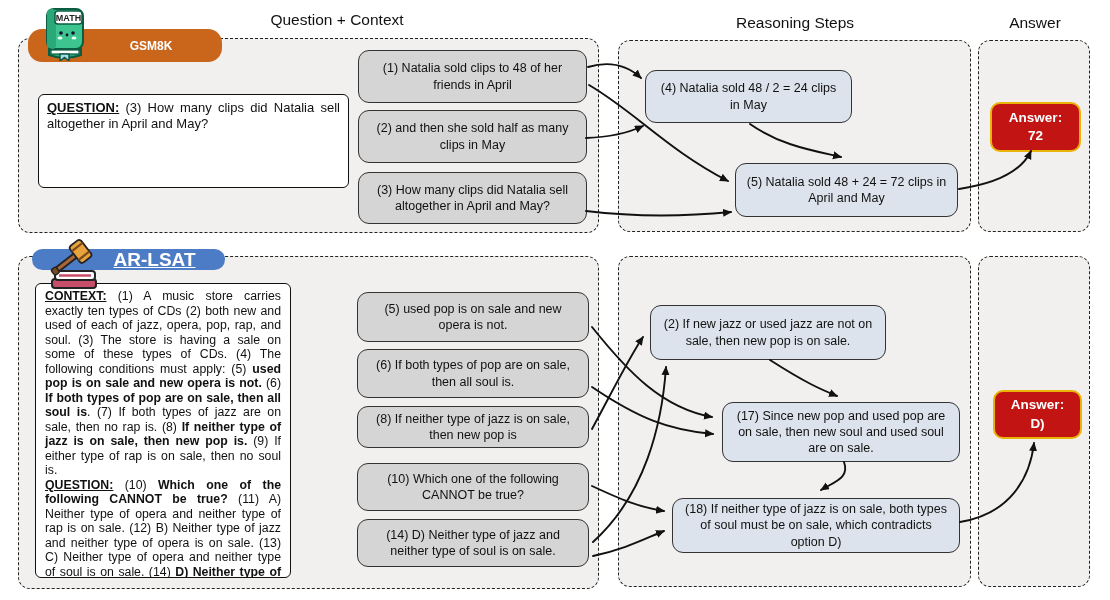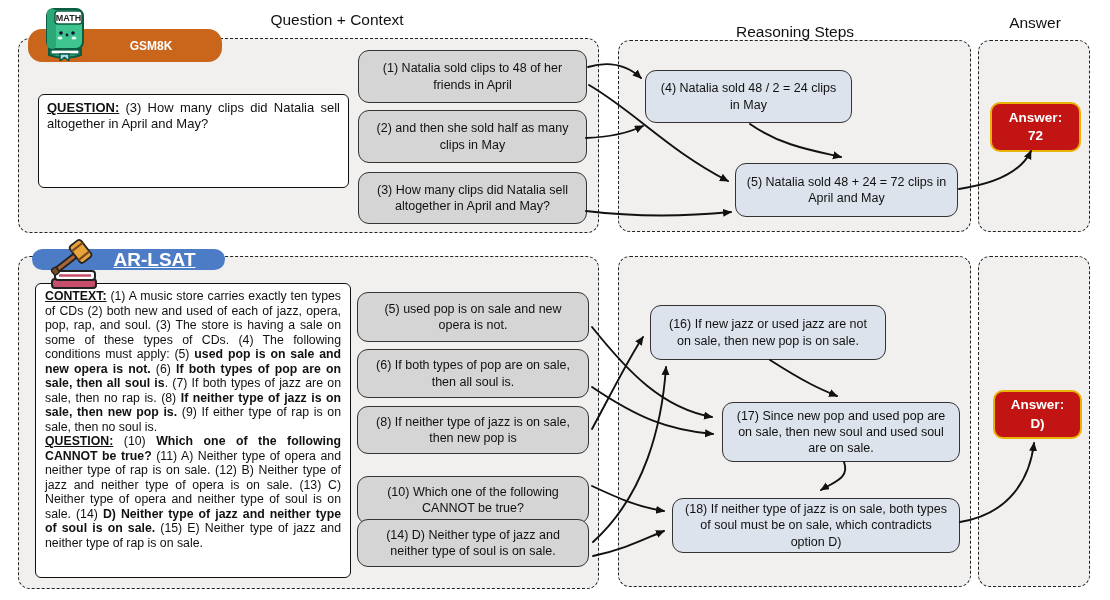--- a/index.html
+++ b/index.html
@@ -1,21 +1,21 @@
 <!DOCTYPE html>
 <html style="--gsm8k-label-bg: #c9661c; --arlsat-label-bg: #4d7cc7; --answer-bg: #c31414; --question-box-bg: #d5d5d5; --reasoning-box-bg: #dde3ec; --panel-bg: #f1f0ee;"><head>
 <meta charset="utf-8">
 <style>
   html,body{margin:0;padding:0;background:#fff;}
   #figure{position:relative;width:1110px;height:600px;background:#ffffff;
     font-family:"Liberation Sans",sans-serif;color:#111;overflow:hidden;}
 
   .col-header{position:absolute;font-weight:normal;font-size:15.5px;text-align:center;z-index:6;}
   #hdr-qc{left:237px;top:11px;width:200px;}
-  #hdr-rs{left:695px;top:14px;width:200px;margin-top:9px;}
+  #hdr-rs{left:695px;top:14px;width:200px;}
   #hdr-ans{left:985px;top:14px;width:100px;}
 
   .panel{position:absolute;background:var(--panel-bg,#f1f0ee);border:1.8px dashed #222;
     border-radius:12px;z-index:1;}
   #p-gsm-left{left:18px;top:38px;width:579px;height:193px;}
   #p-gsm-mid{left:618px;top:40px;width:351px;height:190px;}
   #p-gsm-right{left:978px;top:40px;width:110px;height:190px;}
   #p-ar-left{left:18px;top:256px;width:579px;height:331px;}
   #p-ar-mid{left:618px;top:256px;width:351px;height:329px;}
   #p-ar-right{left:978px;top:256px;width:110px;height:329px;}
@@ -27,35 +27,35 @@
   #lbl-ar{left:32px;top:249px;width:193px;height:21px;font-size:19px;
     background:var(--arlsat-label-bg,#4d7cc7);padding-left:52px;box-sizing:border-box;text-decoration:underline;}
   .ds-icon{position:absolute;z-index:8;}
   #icon-gsm{left:42px;top:5px;}
   #icon-ar{left:40px;top:237px;}
 
   .ctx-box{position:absolute;background:#fff;border:1.6px solid #111;border-radius:6px;
     z-index:2;text-align:justify;box-sizing:border-box;overflow:hidden;}
   #gsm-ctx{left:38px;top:94px;width:311px;height:94px;padding:5px 8px;
     font-size:13px;line-height:1.25;}
-  #ar-ctx{left:35px;top:283px;width:316px;height:295px;padding:5px 9px;
+  #ar-ctx{left:35px;top:283px;width:256px;height:295px;padding:5px 9px;
     font-size:12.3px;line-height:1.18;}
 
   .node{position:absolute;display:flex;align-items:center;justify-content:center;
     text-align:center;font-size:12.5px;line-height:1.3;border:1.6px solid #333;
     border-radius:11px;z-index:2;padding:3px 10px;box-sizing:border-box;}
   .qnode{background:var(--question-box-bg,#d5d5d5);}
   .rnode{background:var(--reasoning-box-bg,#dde3ec);}
   #gsm-q1{left:358px;top:50px;width:229px;height:53px;}
   #gsm-q2{left:358px;top:110px;width:229px;height:53px;}
   #gsm-q3{left:358px;top:172px;width:229px;height:52px;}
   #ar-q5{left:357px;top:292px;width:232px;height:50px;}
   #ar-q6{left:357px;top:349px;width:232px;height:49px;}
-  #ar-q8{left:357px;top:406px;width:232px;height:48px;}
-  #ar-q10{left:357px;top:476px;width:232px;height:48px;}
+  #ar-q8{left:357px;top:406px;width:232px;height:42px;}
+  #ar-q10{left:357px;top:463px;width:232px;height:48px;}
   #ar-q14{left:357px;top:519px;width:232px;height:48px;}
   #gsm-r4{left:645px;top:70px;width:207px;height:53px;}
   #gsm-r5{left:735px;top:163px;width:223px;height:54px;}
   #ar-r16{left:650px;top:305px;width:236px;height:55px;}
   #ar-r17{left:722px;top:402px;width:238px;height:60px;}
   #ar-r18{left:672px;top:498px;width:288px;height:55px;}
 
   .ans-node{position:absolute;background:var(--answer-bg,#c31414);color:#fff;
     border:2px solid #eab308;border-radius:10px;display:flex;flex-direction:column;
     align-items:center;justify-content:center;font-size:13.5px;font-weight:bold;
@@ -137,21 +137,21 @@
     <span>Answer:</span>
     <span>72</span>
   </div>
 
   <div class="node qnode" id="ar-q5">(5) used pop is on sale and new opera is not.</div>
   <div class="node qnode" id="ar-q6">(6) If both types of pop are on sale, then all soul is.</div>
   <div class="node qnode" id="ar-q8">(8) If neither type of jazz is on sale, then new pop is</div>
   <div class="node qnode" id="ar-q10">(10) Which one of the following CANNOT be true?</div>
   <div class="node qnode" id="ar-q14">(14) D) Neither type of jazz and neither type of soul is on sale.</div>
 
-  <div class="node rnode" id="ar-r16">(16) If new jazz or used jazz are not on sale, then new pop is on sale.</div>
+  <div class="node rnode" id="ar-r16">(2) If new jazz or used jazz are not on sale, then new pop is on sale.</div>
   <div class="node rnode" id="ar-r17">(17) Since new pop and used pop are on sale, then new soul and used soul are on sale.</div>
   <div class="node rnode" id="ar-r18">(18) If neither type of jazz is on sale, both types of soul must be on sale, which contradicts option D)</div>
 
   <div class="ans-node" id="ar-ans">
     <span>Answer:</span>
     <span>D)</span>
   </div>
 
   <svg id="arrows">
     <defs>

